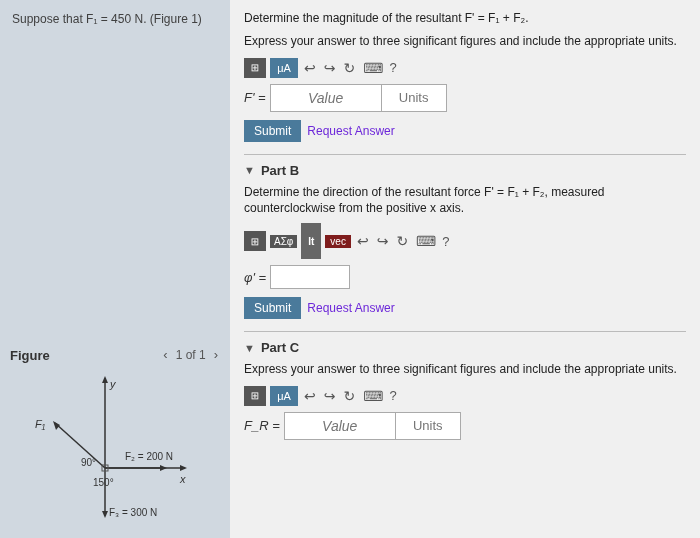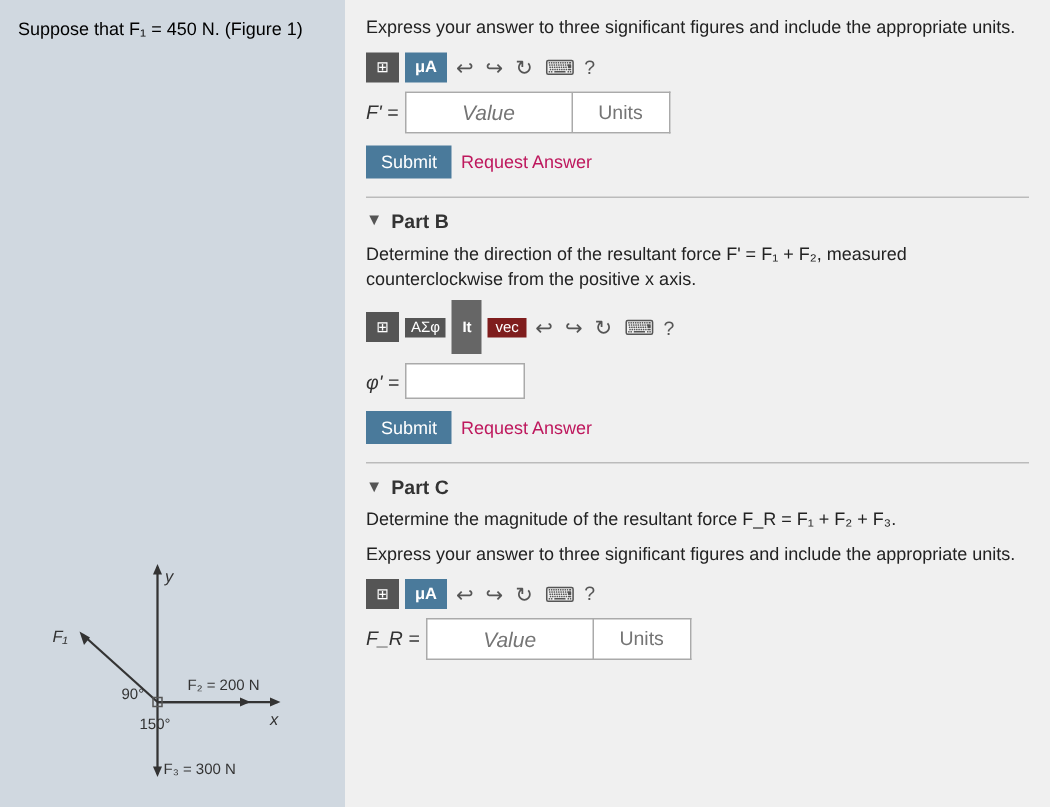--- a/index.html
+++ b/index.html
@@ -16,21 +16,21 @@
     .left-panel {
       width: 230px;
       background: #d0d8e0;
       padding: 12px;
       flex-shrink: 0;
       position: relative;
     }
 
     .left-panel .suppose-text {
       font-size: 12px;
-      color: #000000;
+      color: #404040;
       margin-bottom: 8px;
     }
 
     .figure-area {
       position: absolute;
       bottom: 10px;
       left: 0;
       right: 0;
       display: flex;
       flex-direction: column;
@@ -116,21 +116,20 @@
     .toolbar-mu {
       background: #4a7a9b;
       color: white;
       width: 28px;
       height: 20px;
       display: inline-flex;
       align-items: center;
       justify-content: center;
       font-size: 11px;
       cursor: pointer;
-      font-weight: bold;
     }
 
     .toolbar-btn {
       background: none;
       border: none;
       cursor: pointer;
       font-size: 14px;
       color: #555;
       padding: 0 2px;
     }
@@ -189,21 +188,21 @@
     .submit-btn {
       background: #4a7a9b;
       color: white;
       border: none;
       padding: 4px 10px;
       font-size: 12px;
       cursor: pointer;
     }
 
     .request-link {
-      color: #be185d;
+      color: #6d28d9;
       font-size: 12px;
       cursor: pointer;
       text-decoration: none;
     }
 
     .part-header {
       display: flex;
       align-items: center;
       gap: 6px;
       margin-bottom: 6px;
@@ -286,20 +285,28 @@
       margin-bottom: 6px;
     }
   </style>
 </head>
 <body>
 
 <div class="left-panel">
   <div class="suppose-text">Suppose that F₁ = 450  N. (Figure 1)</div>
 
   <div class="figure-area">
+    <div style="display:flex; align-items:center; width:100%; padding:0 10px;">
+      <span class="figure-label">Figure</span>
+      <div class="figure-nav" style="margin-left:auto;">
+        <button class="nav-btn">‹</button>
+        <span>1 of 1</span>
+        <button class="nav-btn">›</button>
+      </div>
+    </div>
 
     <div class="diagram-container">
       <svg class="diagram-svg" viewBox="0 0 180 160">
 
         <line x1="80" y1="10" x2="80" y2="100" stroke="#333" stroke-width="1.5"></line>
         <polygon points="80,8 77,15 83,15" fill="#333"></polygon>
         <text x="85" y="20" font-size="11" font-style="italic" fill="#333">y</text>
 
         <line x1="80" y1="100" x2="160" y2="100" stroke="#333" stroke-width="1.5"></line>
         <polygon points="162,100 155,97 155,103" fill="#333"></polygon>
@@ -323,20 +330,23 @@
 
         <rect x="77" y="97" width="6" height="6" fill="none" stroke="#555" stroke-width="1"></rect>
       </svg>
     </div>
   </div>
 </div>
 
 <div class="right-panel">
 
   <div>
+    <p class="problem-header">
+      <span>Determine the magnitude of the resultant F' = F₁ + F₂.</span>
+    </p>
     <p class="problem-subtext">Express your answer to three significant figures and include the appropriate units.</p>
 
     <div class="toolbar">
       <div class="toolbar-icon">⊞</div>
       <div class="toolbar-mu">μA</div>
       <button class="toolbar-btn">↩</button>
       <button class="toolbar-btn">↪</button>
       <button class="toolbar-btn">↻</button>
       <button class="toolbar-btn">⌨</button>
       <span class="toolbar-q">?</span>
@@ -390,23 +400,20 @@
   </div>
 
   <hr class="divider">
 
   <div>
     <div class="part-header">
       <span class="part-arrow">▼</span>
       <span class="part-label">Part C</span>
     </div>
 
-    <p class="problem-header">
-      <span>Determine the magnitude of the resultant force F_R = F₁ + F₂ + F₃.</span>
-    </p>
     <p class="problem-subtext">Express your answer to three significant figures and include the appropriate units.</p>
 
     <div class="bottom-toolbar">
       <div class="toolbar-icon">⊞</div>
       <div class="toolbar-mu">μA</div>
       <button class="toolbar-btn">↩</button>
       <button class="toolbar-btn">↪</button>
       <button class="toolbar-btn">↻</button>
       <button class="toolbar-btn">⌨</button>
       <span class="toolbar-q">?</span>

